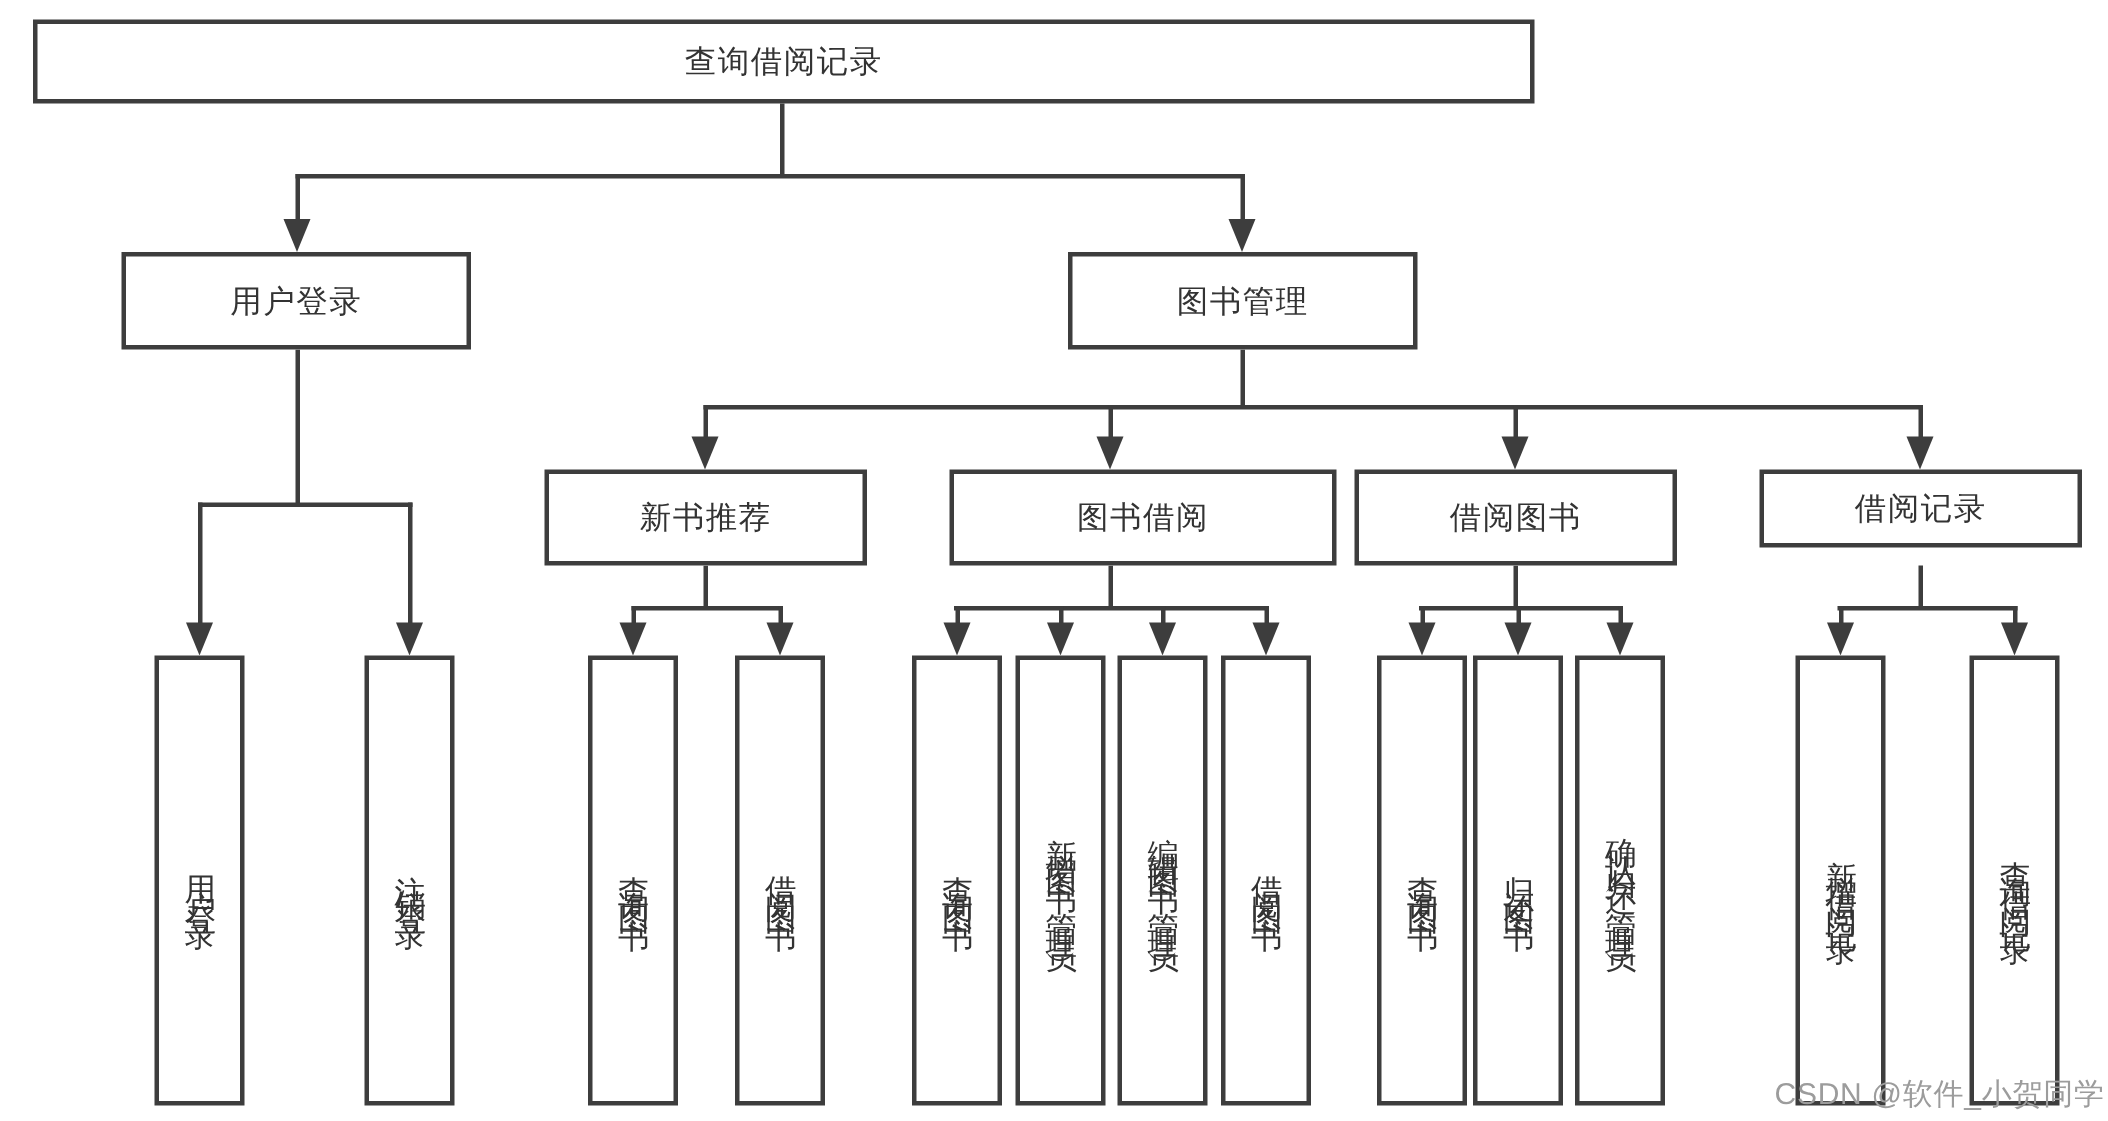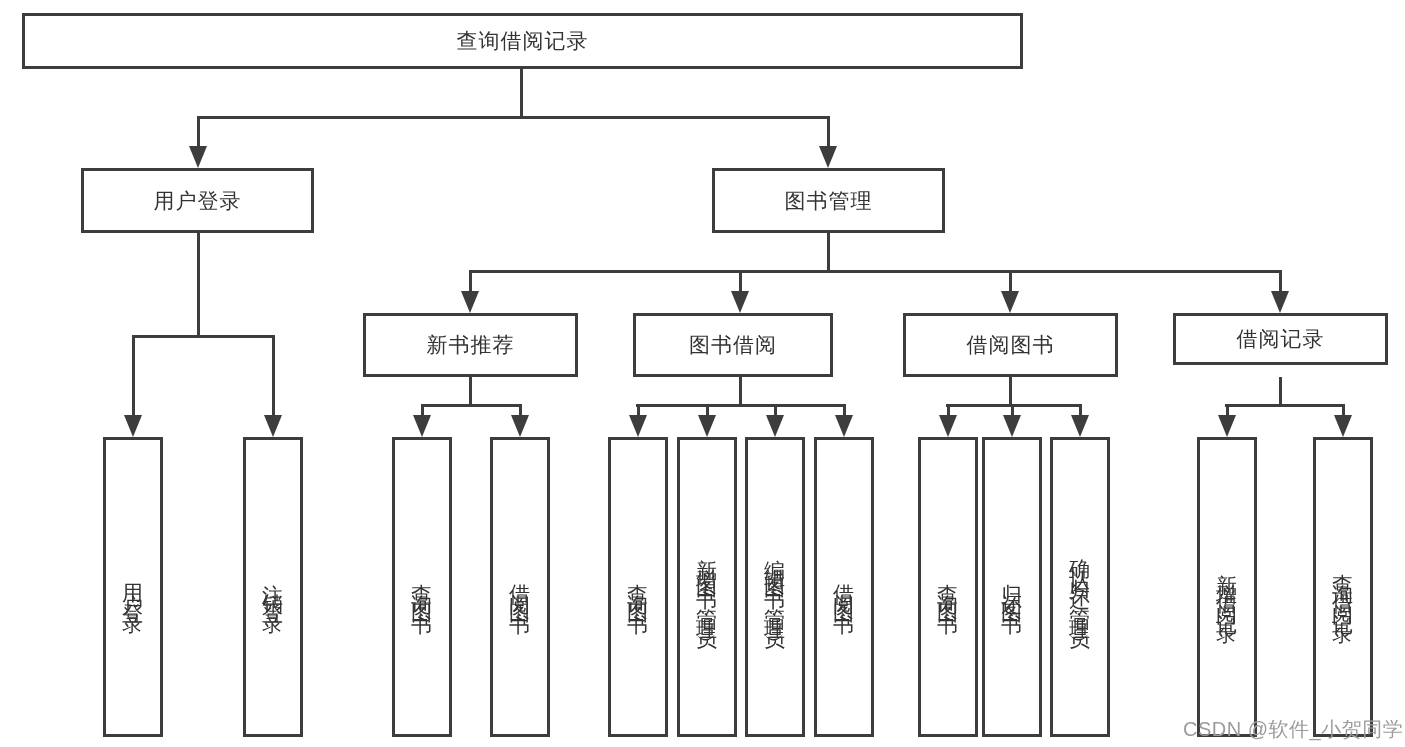--- a/index.html
+++ b/index.html
@@ -66,21 +66,21 @@
   <div class="box" style="left:81px; top:168px; width:233px; height:65px;">
     <span>用户登录</span>
   </div>
   <div class="box" style="left:712px; top:168px; width:233px; height:65px;">
     <span>图书管理</span>
   </div>
 
   <div class="box" style="left:363px; top:313px; width:215px; height:64px;font-family:Liberation Mono, monospace;">
     <span>新书推荐</span>
   </div>
-  <div class="box" style="left:633px; top:313px; width:200px; height:64px;">
+  <div class="box" style="left:633px; top:313px; width:258px; height:64px;">
     <span>图书借阅</span>
   </div>
   <div class="box" style="left:903px; top:313px; width:215px; height:64px;">
     <span>借阅图书</span>
   </div>
   <div class="box" style="left:1173px; top:313px; width:215px; height:52px;">
     <span>借阅记录</span>
   </div>
 
   <div class="box vbox" style="left:103px; top:437px; width:60px; height:300px;">

